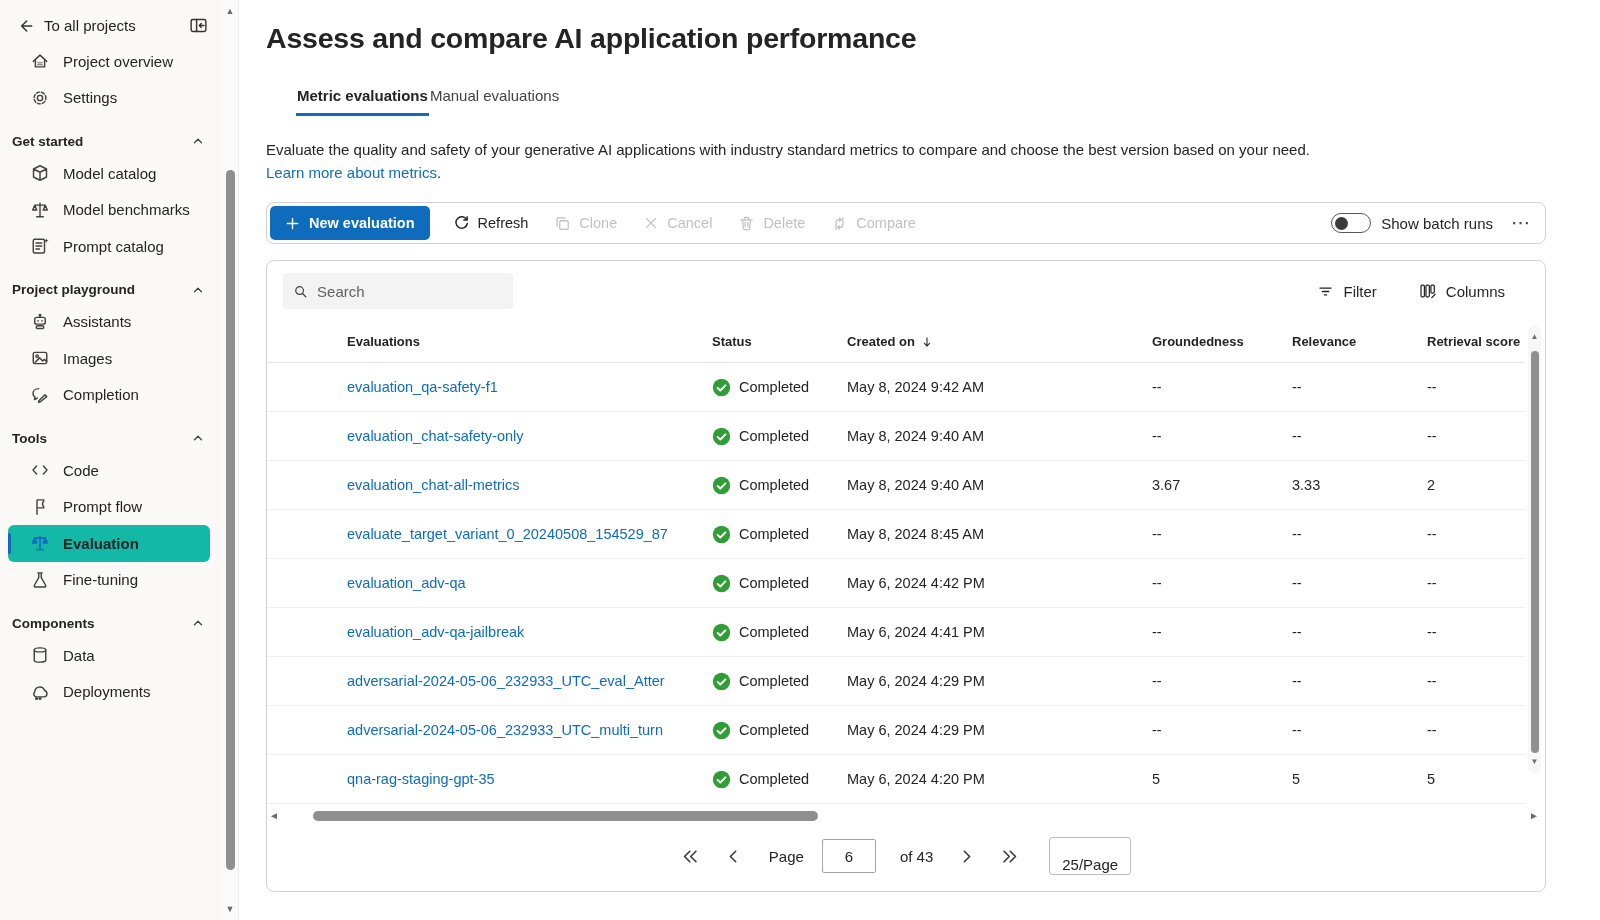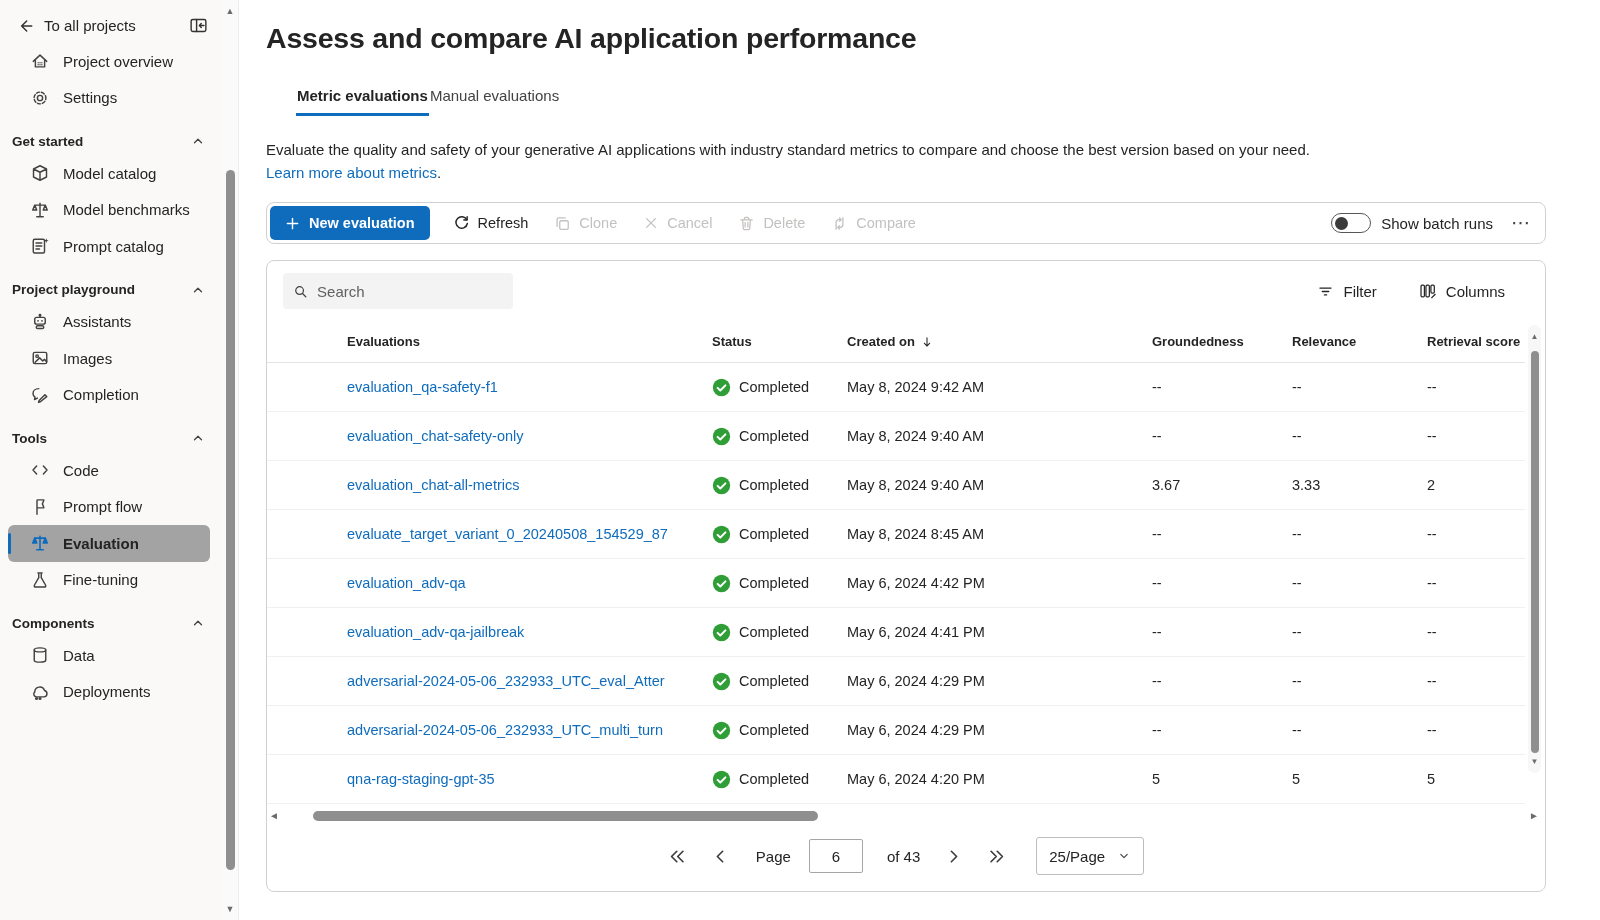--- a/index.html
+++ b/index.html
@@ -23,21 +23,21 @@
   .proj-card { margin:8px 12px 16px 12px; background:#fff; border:1px solid #d1d1d1; border-radius:6px;
                padding:8px 10px; display:flex; align-items:center; cursor:pointer; }
   .proj-text { flex:1; }
   .proj-label { font-size:12.5px; color:#5f5e5c; margin-bottom:2px; }
   .proj-name { font-size:14.5px; font-weight:700; }
 
   .nav-item { display:flex; align-items:center; gap:13px; height:36.5px; margin:0 12px 0 8px;
               padding-left:22px; border-radius:6px; cursor:pointer; color:#242424; position:relative; }
   .nav-item .ni { color:#424242; }
   .nav-item .nl { font-size:15px; }
-  .nav-item.sel { background:#a3a3a3; font-weight:600; }
+  .nav-item.sel { background:#14b8a6; font-weight:600; }
   .nav-item.sel .ni { color:#0f6cbd; }
   .nav-item.sel::before { content:""; position:absolute; left:0; top:8px; bottom:8px; width:3px; border-radius:2px; background:#0f6cbd; }
 
   .nav-sec { display:flex; align-items:center; justify-content:space-between; padding:17px 16px 6px 12px;
              font-size:13.5px; font-weight:700; color:#242424; cursor:pointer; }
   .nav-sec svg { color:#424242; }
 
   
   .main { flex:1; padding:22px 54px 0 27px; background:#fff; min-width:0; }
   h1.page-title { font-size:28.5px; font-weight:700; letter-spacing:-0.2px; }
@@ -99,21 +99,21 @@
   .h-arr { position:absolute; top:1px; color:#6b6b6b; font-size:10px; cursor:pointer; }
   .h-arr.left { left:-18px; } .h-arr.right { right:-28px; }
 
   
   .pager { height:58px; display:flex; align-items:center; justify-content:center; gap:24px; font-size:15px; }
   .pg-ic { color:#3b3b3b; cursor:pointer; }
   .pg-label { margin:0 -6px 0 2px; }
   .pg-input { width:54px; height:34px; border:1px solid #a6a6a6; border-radius:2px; text-align:center;
               font-size:15px; font-family:inherit; color:#242424; }
   .pg-size { display:flex; align-items:center; gap:12px; border:1px solid #bdbdbd; border-radius:3px;
-             height:36px; padding:18px 12px; margin-left:6px; cursor:pointer; }
+             height:36px; padding:18px 12px; margin-left:6px; cursor:pointer;flex-direction:column; }
 </style>
 </head>
 <body>
 
 <nav class="sidebar">
   <div class="sb-top">
     <span class="icbtn">
       <svg viewBox="0 0 16 16" width="18" height="18" fill="none" stroke="currentColor" stroke-width="1.3" stroke-linecap="round" stroke-linejoin="round">
           <path d="M9.5 3.5 L5 8 L9.5 12.5 M5 8 H14"></path>
         </svg>

